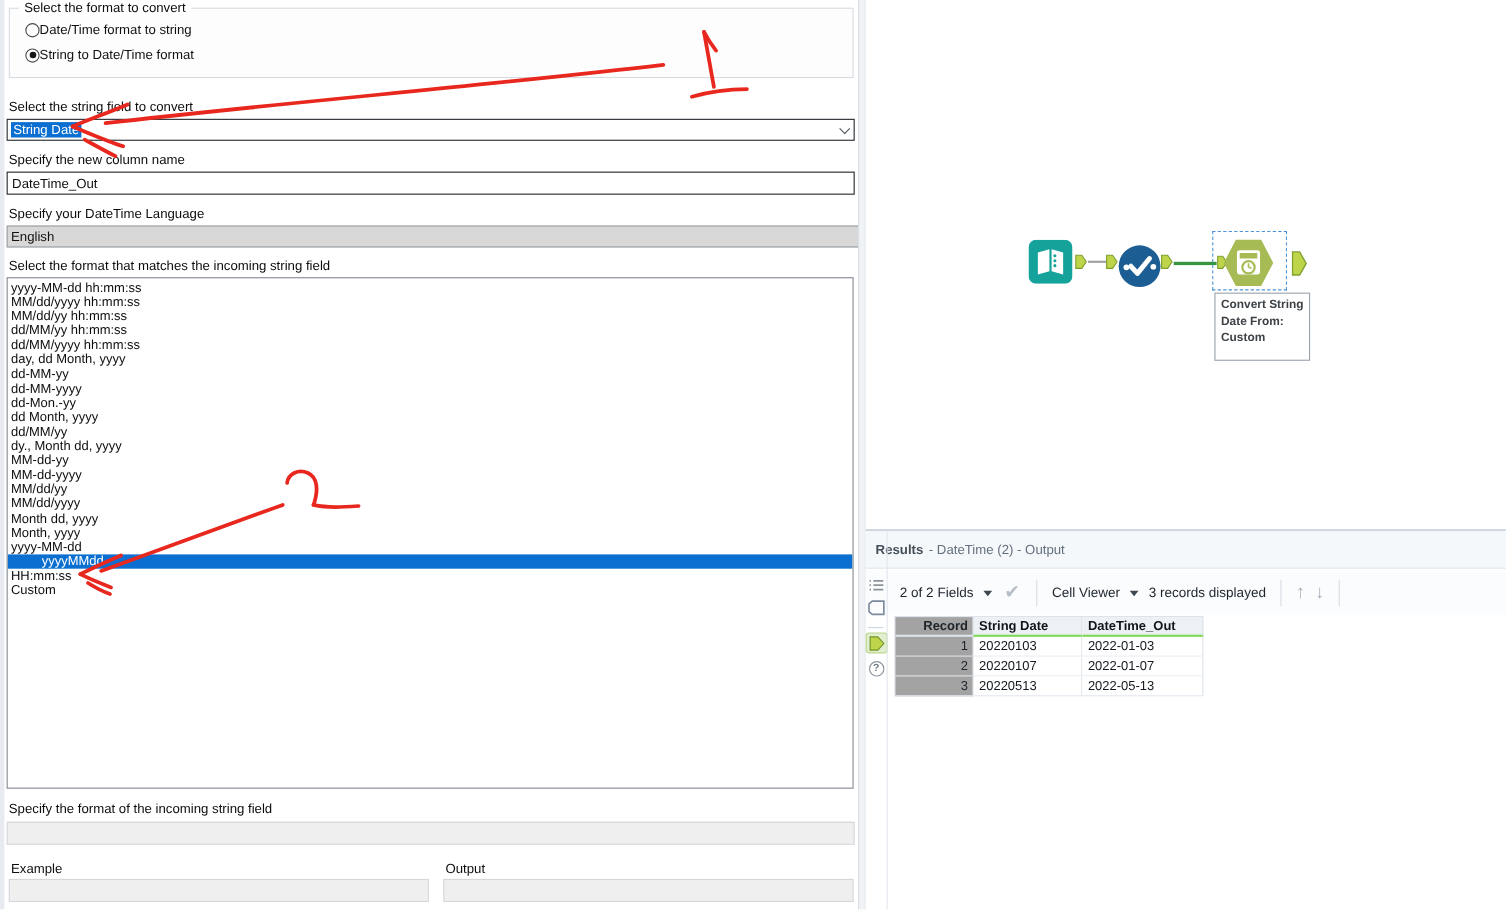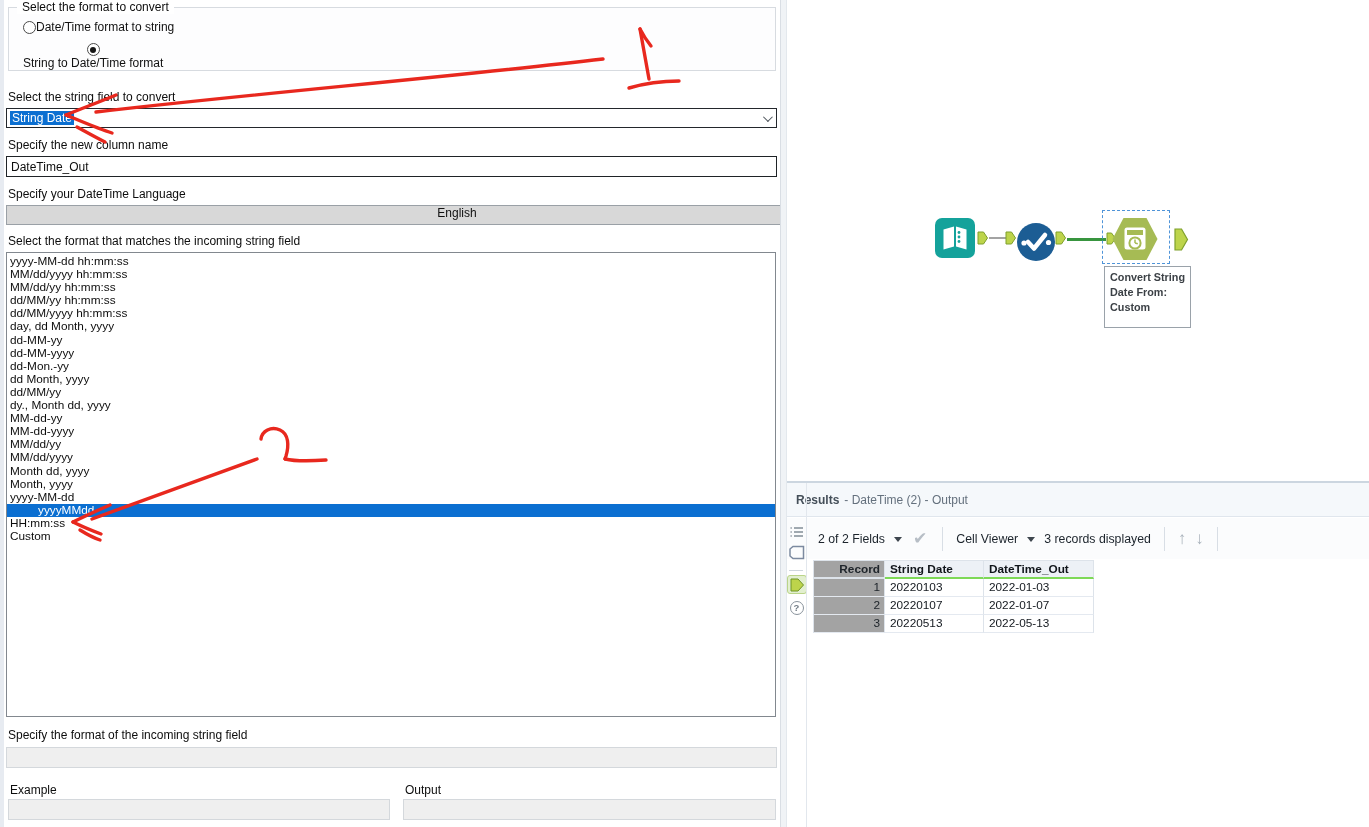--- a/index.html
+++ b/index.html
@@ -75,37 +75,37 @@
 
   <div class="abs config-panel">
     <div class="abs left-strip"></div>
 
     <div class="abs groupbox">
       <div class="groupbox-label">Select the format to convert</div>
       <div class="radio-row" style="top:12px;">
         <span class="radio-circle"></span>
         <span>Date/Time format to string</span>
       </div>
-      <div class="radio-row checked" style="top:35px;flex-direction:column;">
+      <div class="radio-row checked" style="top:35px;">
         <span class="radio-circle"></span>
         <span>String to Date/Time format</span>
       </div>
     </div>
 
     <div class="abs field-label" style="left:8px;top:90px;">Select the string field to convert</div>
     <div class="abs combo" style="left:6px;top:108px;width:771px;">
       <span class="sel-text">String Date</span>
       <span class="chev"></span>
     </div>
 
     <div class="abs field-label" style="left:8px;top:138px;">Specify the new column name</div>
     <input class="abs text-input" style="left: 6px; top: 156px; width: 771px;" value="DateTime_Out">
 
     <div class="abs field-label" style="left:8px;top:187px;">Specify your DateTime Language</div>
-    <div class="abs combo disabled" style="left:6px;top:205px;width:905px;flex-direction:column;">
+    <div class="abs combo disabled" style="left:6px;top:205px;width:905px;">
       <span>English</span>
       <span class="chev"></span>
     </div>
 
     <div class="abs field-label" style="left:8px;top:234px;">Select the format that matches the incoming string field</div>
     <div class="abs listbox" style="left:6px;top:252px;width:770px;height:465px;">
         <div class="list-item">yyyy-MM-dd hh:mm:ss</div>
         <div class="list-item">MM/dd/yyyy hh:mm:ss</div>
         <div class="list-item">MM/dd/yy hh:mm:ss</div>
         <div class="list-item">dd/MM/yy hh:mm:ss</div>

